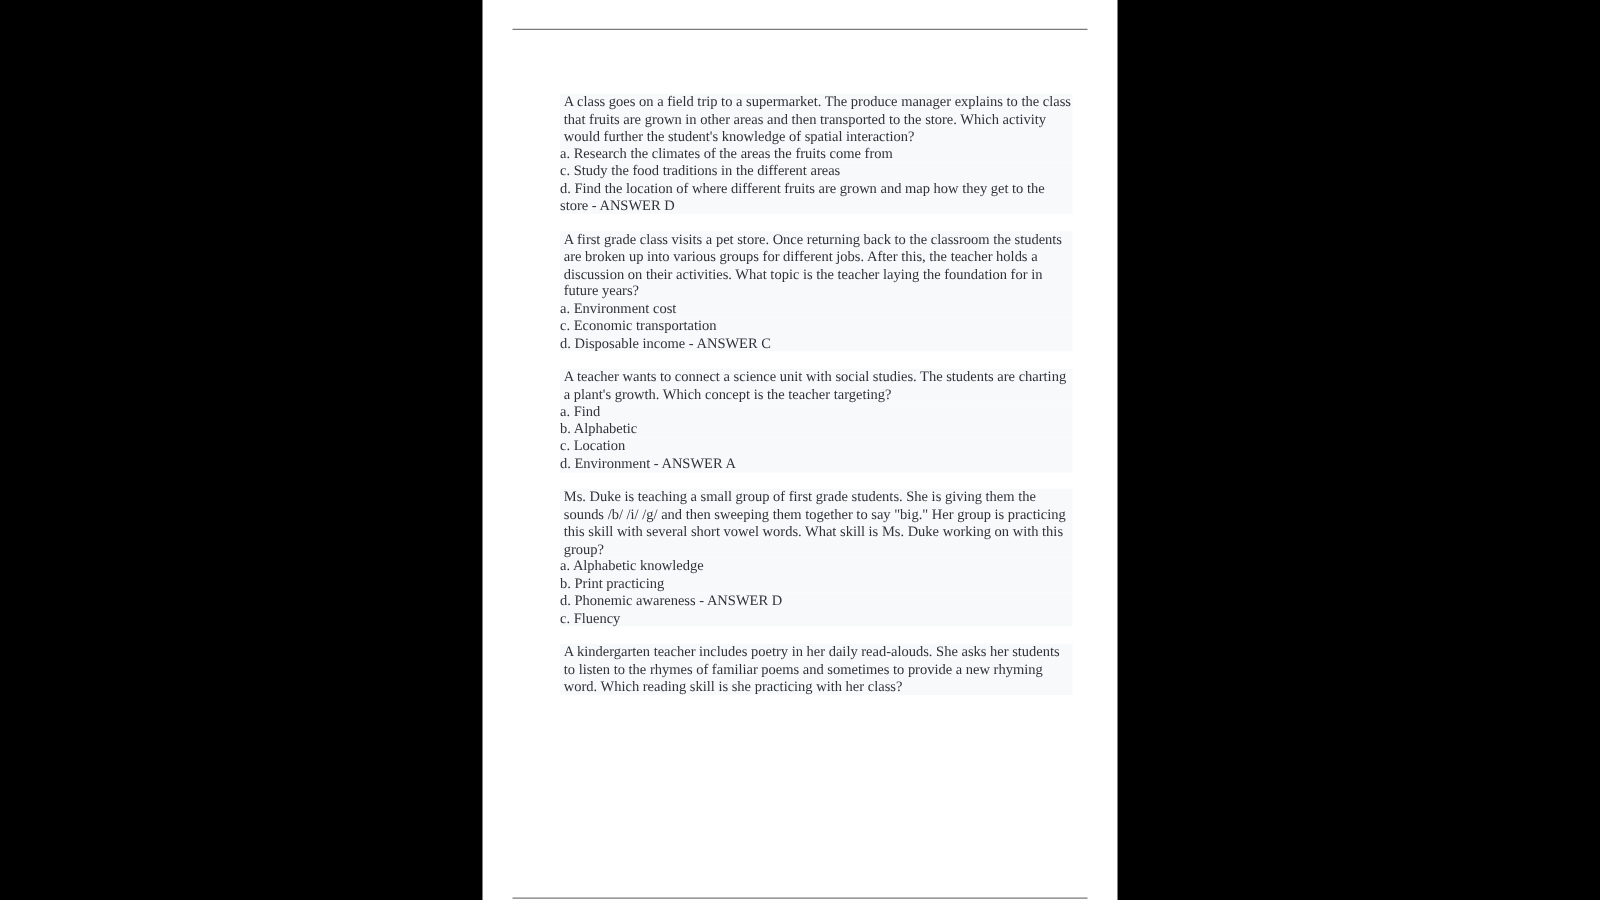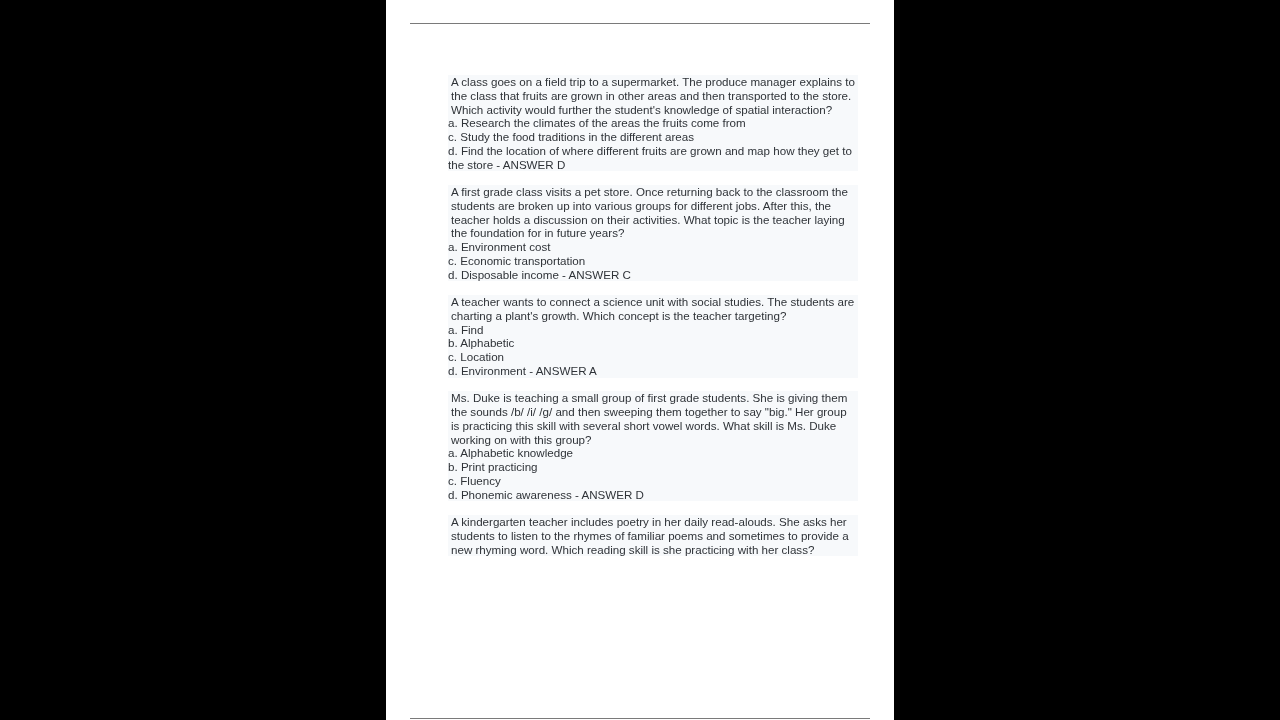--- a/index.html
+++ b/index.html
@@ -25,21 +25,21 @@
       height: 1px;
       background: #7a7a7a;
     }
     .rule.top { top: 23px; }
     .rule.bottom { top: 718px; }
     .content {
       position: absolute;
       left: 62px;
       top: 75px;
       width: 410px;
-      font-family: Liberation Sans, sans-serif;
+      font-family: Liberation Serif, serif;
       font-size: 11.6px;
       line-height: 13.75px;
       color: #2f3338;
     }
     .question {
       margin-bottom: 13.75px;
     }
     .q-text, .opt {
       display: block;
       background: #f7f9fb;
@@ -74,22 +74,22 @@
       <span class="opt">a. Find</span>
       <span class="opt">b. Alphabetic</span>
       <span class="opt">c. Location</span>
       <span class="opt">d. Environment -  ANSWER A</span>
     </div>
 
     <div class="question">
       <span class="q-text">Ms. Duke is teaching a small group of first grade students. She is giving them the sounds /b/ /i/ /g/ and then sweeping them together to say "big." Her group is practicing this skill with several short vowel words. What skill is Ms. Duke working on with this group?</span>
       <span class="opt">a. Alphabetic knowledge</span>
       <span class="opt">b. Print practicing</span>
+      <span class="opt">d. Phonemic awareness -  ANSWER D</span>
       <span class="opt">c. Fluency</span>
-      <span class="opt">d. Phonemic awareness -  ANSWER D</span>
     </div>
 
     <div class="question">
       <span class="q-text">A kindergarten teacher includes poetry in her daily read-alouds. She asks her students to listen to the rhymes of familiar poems and sometimes to provide a new rhyming word. Which reading skill is she practicing with her class?</span>
     </div>
   </div>
 
   <div class="rule bottom"></div>
 </div>
 

